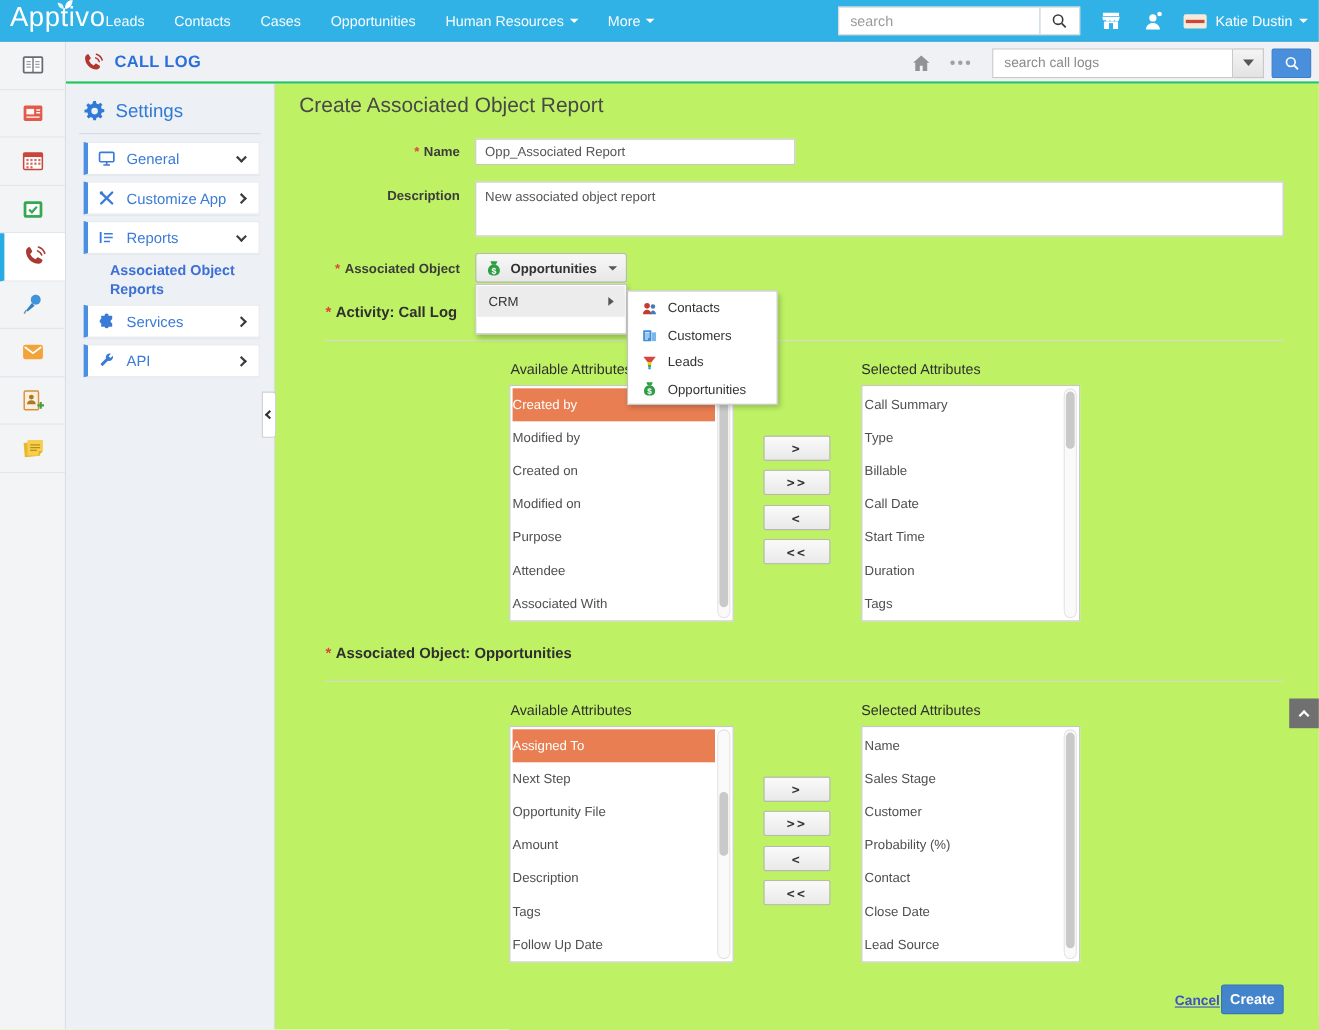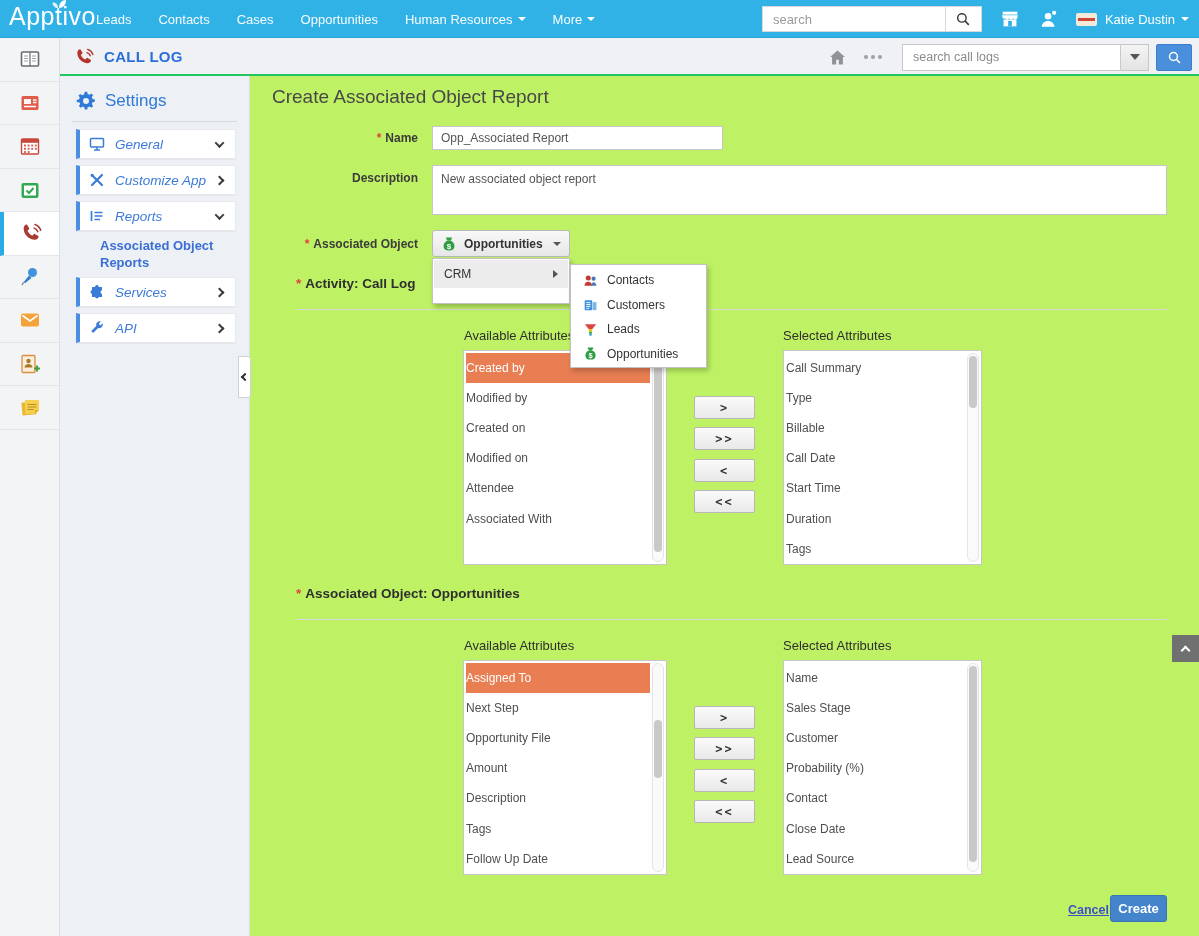--- a/index.html
+++ b/index.html
@@ -39,21 +39,21 @@
   #rail { position:absolute; left:0; top:38px; width:60px; height:898px; background:#f3f4f6; border-right:1px solid #dcdfe2; z-index:30; }
   .rail-cell { height:43.5px; border-bottom:1px solid #e3e5e8; display:flex; align-items:center; justify-content:center; cursor:pointer; }
   .rail-cell.active { background:#fff; border-left:4px solid #29abe4; }
 
   
   #panel { position:absolute; left:60px; top:76px; width:190px; height:860px; background:#edf0f4; border-right:1px solid #d9dce0; z-index:10; }
   .st-head { position:absolute; left:16px; top:15px; display:flex; align-items:center; gap:9px; color:#2f7ad6; font-size:17px; }
   .st-div { position:absolute; left:12px; right:12px; top:45px; border-top:1px solid #d8dbde; }
   .s-row { position:absolute; left:16px; width:160px; height:30px; background:#fff; border:1px solid #e6e9ed; border-left:4px solid #4a8fe2; display:flex; align-items:center; cursor:pointer; box-shadow:0 1px 1px rgba(0,0,0,.04); }
   .s-row .s-ic { margin-left:9px; display:flex; }
-  .s-row .s-lb { margin-left:10px; font-size:13.5px; color:#3b7bd8;font-style:italic; }
+  .s-row .s-lb { margin-left:10px; font-size:13.5px; color:#3b7bd8; }
   .chv { width:7px; height:7px; border-right:2px solid #3c3c3c; border-bottom:2px solid #3c3c3c; display:inline-block; margin:0 12px 0 auto; }
   .s-row[data-chevron="down"] .chv { transform:rotate(45deg) translate(-1px,-1px); }
   .s-row[data-chevron="right"] .chv { transform:rotate(-45deg); }
   .s-sub { position:absolute; left:40px; top:161px; width:145px; font-size:13px; font-weight:bold; color:#3b6fd4; line-height:17px; cursor:pointer; }
   #collapse { position:absolute; left:238px; top:356px; width:13px; height:42px; background:#fff; border:1px solid #cdd0d4; border-radius:0 3px 3px 0; display:flex; align-items:center; justify-content:center; cursor:pointer; z-index:15; }
   #collapse .chv { margin:0; border-color:#333; transform:rotate(135deg); width:6px; height:6px; }
 
   
   #main { position:absolute; left:250px; top:76px; width:949px; height:860px; background:#bef264; }
   .pg-title { position:absolute; left:22px; top:10px; font-size:19px; color:#484848; }
@@ -404,20 +404,23 @@
         <div class="dl-item">
           <span>Modified by</span>
         </div>
         <div class="dl-item">
           <span>Created on</span>
         </div>
         <div class="dl-item">
           <span>Modified on</span>
         </div>
         <div class="dl-item">
+          <span>Purpose</span>
+        </div>
+        <div class="dl-item">
           <span>Attendee</span>
         </div>
         <div class="dl-item">
           <span>Associated With</span>
         </div>
       </div>
     <div class="sbar">
         <div class="sthumb t-full"></div>
       </div>
   </div>

